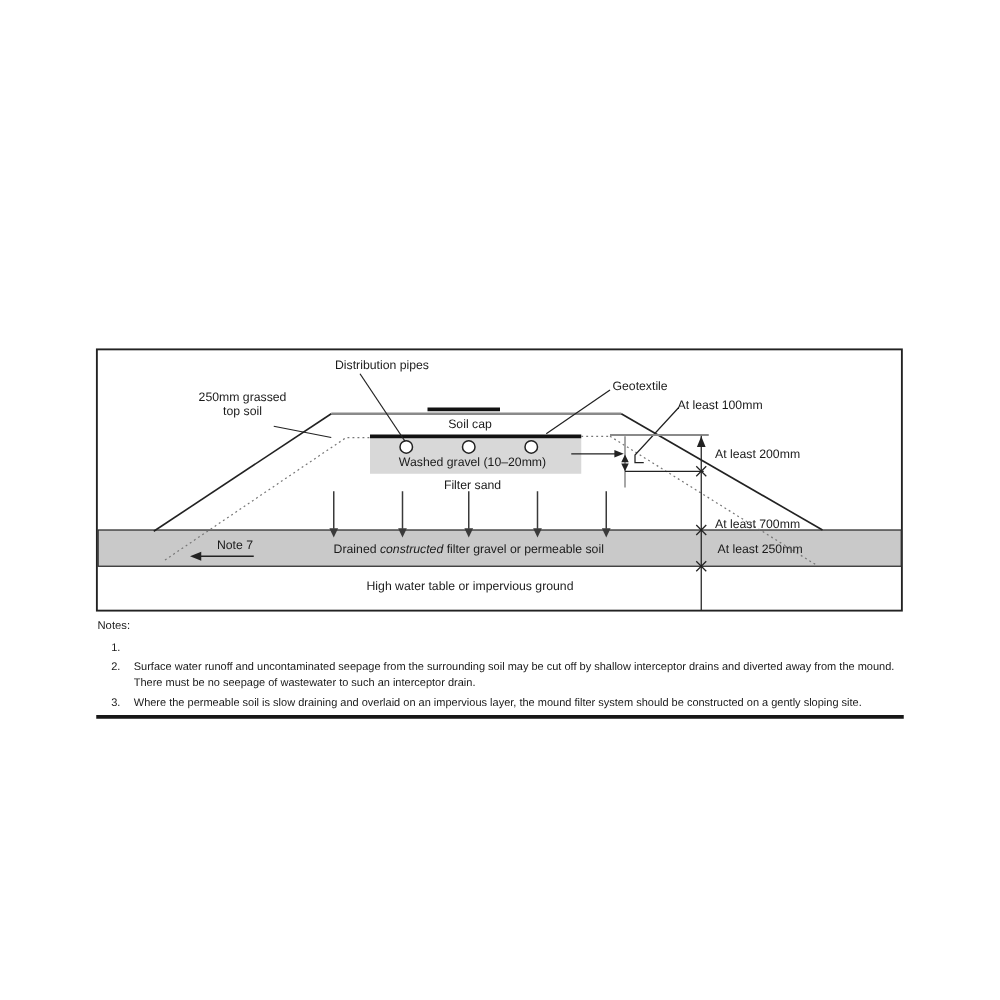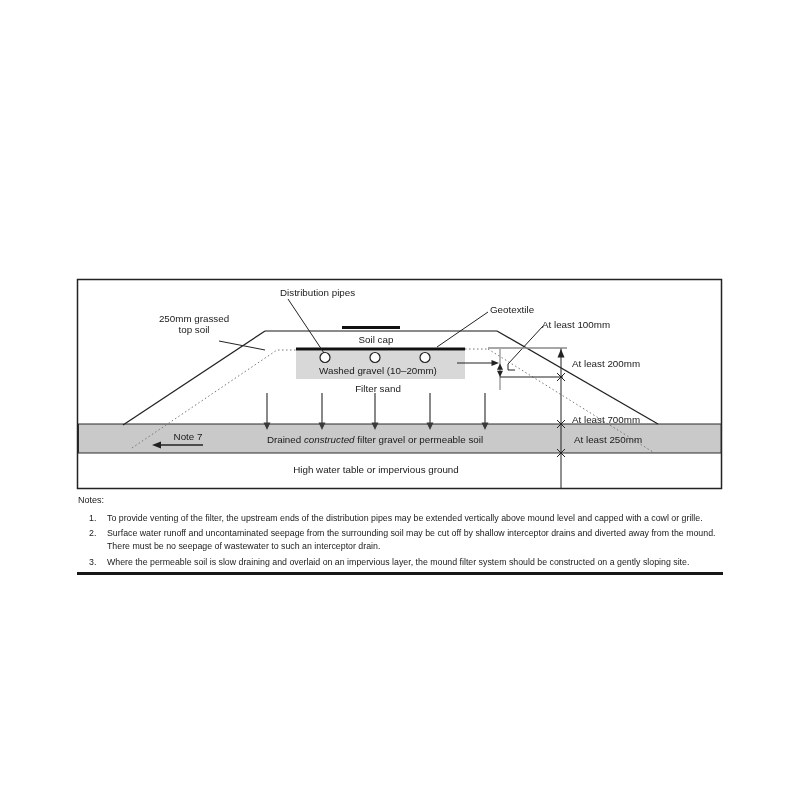--- a/index.html
+++ b/index.html
@@ -95,21 +95,21 @@
         <line x1="557" y1="373" x2="565" y2="381"></line>
           <line x1="565" y1="373" x2="557" y2="381"></line>
         <line x1="557" y1="420" x2="565" y2="428"></line>
           <line x1="565" y1="420" x2="557" y2="428"></line>
         <line x1="557" y1="449" x2="565" y2="457"></line>
           <line x1="565" y1="449" x2="557" y2="457"></line>
       </g>
     </g>
   </svg>
 
-  <div class="lbl" style="left:256px;top:287px;padding-left:24px;">Distribution pipes</div>
+  <div class="lbl" style="left:244px;top:287px;padding-left:24px;">Distribution pipes</div>
 
   <div class="lbl center" style="left:146px;top:313px;width:96px;">
     <span>250mm grassed</span><br>
     <span>top soil</span>
   </div>
 
   <div class="lbl center" style="left:346px;top:334px;width:60px;">Soil cap</div>
 
   <div class="lbl center" style="left:298px;top:365px;width:160px;">Washed gravel (10–20mm)</div>
 
@@ -127,21 +127,20 @@
   <div class="lbl center" style="left:256px;top:464px;width:240px;">High water table or impervious ground</div>
 
   <div class="lbl center" style="left:200px;top:434px;width:350px;">
     <span>Drained </span><span class="it">constructed</span><span> filter gravel or permeable soil</span>
   </div>
 
   <div class="notes-heading" style="left:78px;top:495px;">Notes:</div>
 
   <div class="note" style="left:89px;top:512px;width:624px;">
     <span class="num">1.</span>
-    <span>To provide venting of the filter, the upstream ends of the distribution pipes may be extended vertically above mound level and capped with a cowl or grille.</span>
   </div>
 
   <div class="note" style="left:89px;top:527px;width:624px;">
     <span class="num">2.</span>
     <span>Surface water runoff and uncontaminated seepage from the surrounding soil may be cut off by shallow interceptor drains and diverted away from the mound. There must be no seepage of wastewater to such an interceptor drain.</span>
   </div>
 
   <div class="note" style="left:89px;top:556px;width:624px;">
     <span class="num">3.</span>
     <span>Where the permeable soil is slow draining and overlaid on an impervious layer, the mound filter system should be constructed on a gently sloping site.</span>

